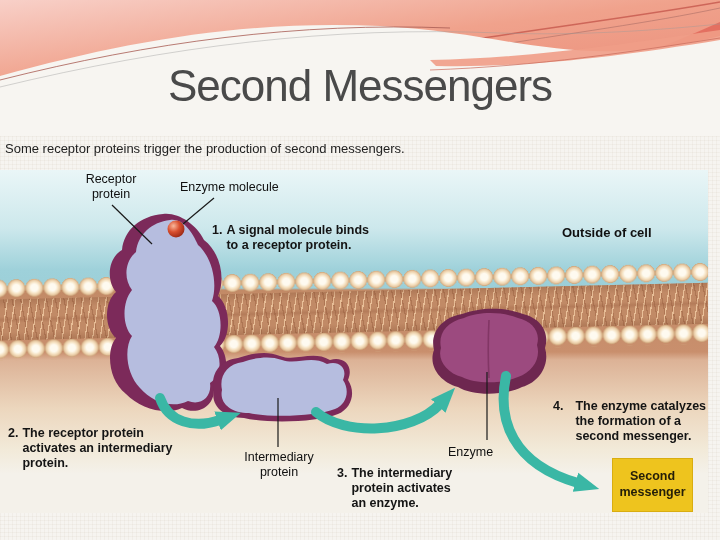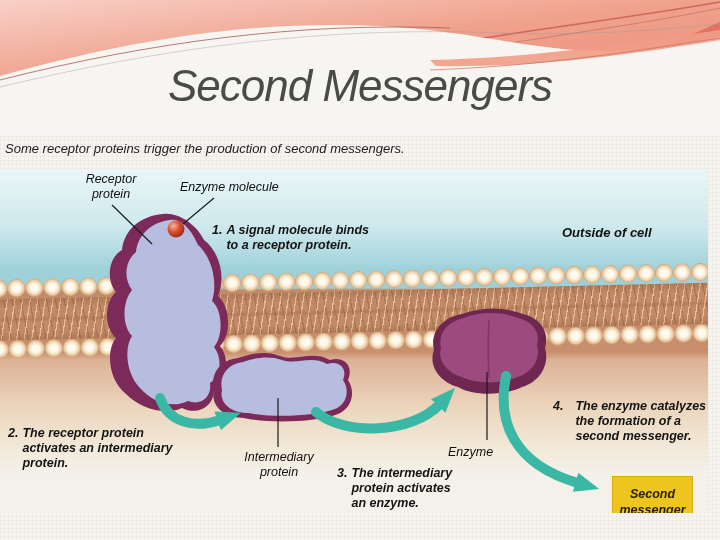--- a/index.html
+++ b/index.html
@@ -6,21 +6,20 @@
   html,body { width:720px; height:540px; }
   body { font-family:"Liberation Sans", sans-serif; background:#e9e7e2; }
 
   .slide {
     position:relative; width:720px; height:540px; overflow:hidden;
     background-color:#f6f4f0;
     background-image:
       linear-gradient(rgba(214,206,192,.18) 1px, transparent 1px),
       linear-gradient(90deg, rgba(214,206,192,.18) 1px, transparent 1px);
     background-size:4px 4px;
-    font-style:italic;
   }
 
   
   .header-art { position:absolute; top:0; left:0; width:720px; height:136px; }
   .slide-title {
     position:absolute; top:64px; left:0; width:720px; text-align:center;
     font-size:44px; line-height:1.0; color:#4a4a4a; letter-spacing:-1px;
   }
   .intro {
     position:absolute; top:141px; left:5px; width:700px;
@@ -63,21 +62,21 @@
   
   .dlabel { position:absolute; font-size:12.5px; color:#101010; line-height:1.18; }
   .pre { white-space:pre-line; text-align:center; }
   .bold { font-weight:bold; font-size:13px; }
   .nowrap { white-space:nowrap; }
 
   .step { position:absolute; display:flex; gap:4px; font-weight:bold;
           font-size:12.5px; line-height:1.2; color:#141414; }
 
   .sm-box {
-    position:absolute; left:612px; top:306px; width:81px; height:54px;
+    position:absolute; left:612px; top:288px; width:81px; height:54px;
     background:var(--box-yellow,#eec41e); border:1px solid #d9ad10;
     display:flex; align-items:center; justify-content:center; text-align:center;
     font-weight:bold; font-size:12.5px; line-height:1.25; color:#241e08;
   }
 </style>
 </head>
 <body>
 
 <div class="slide">
 

